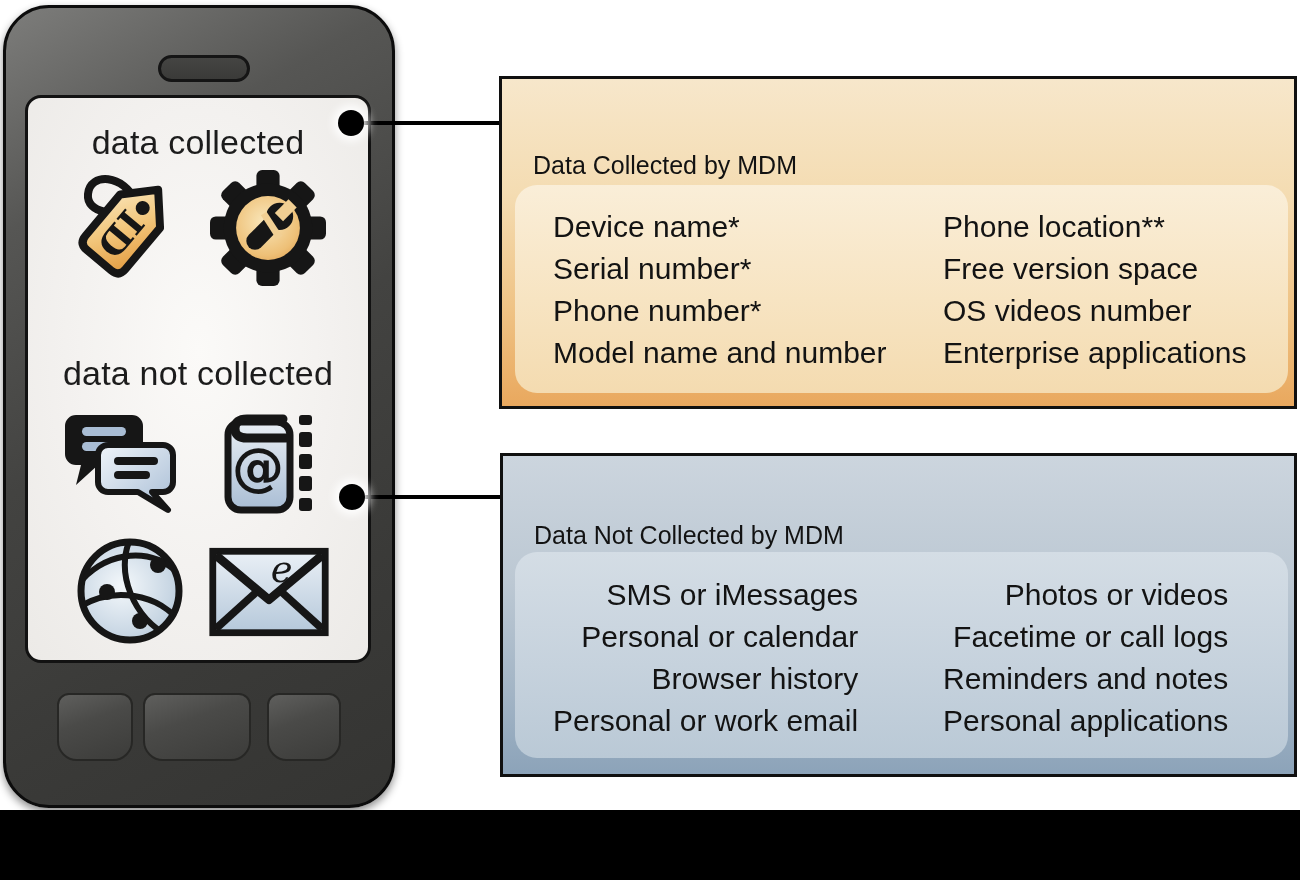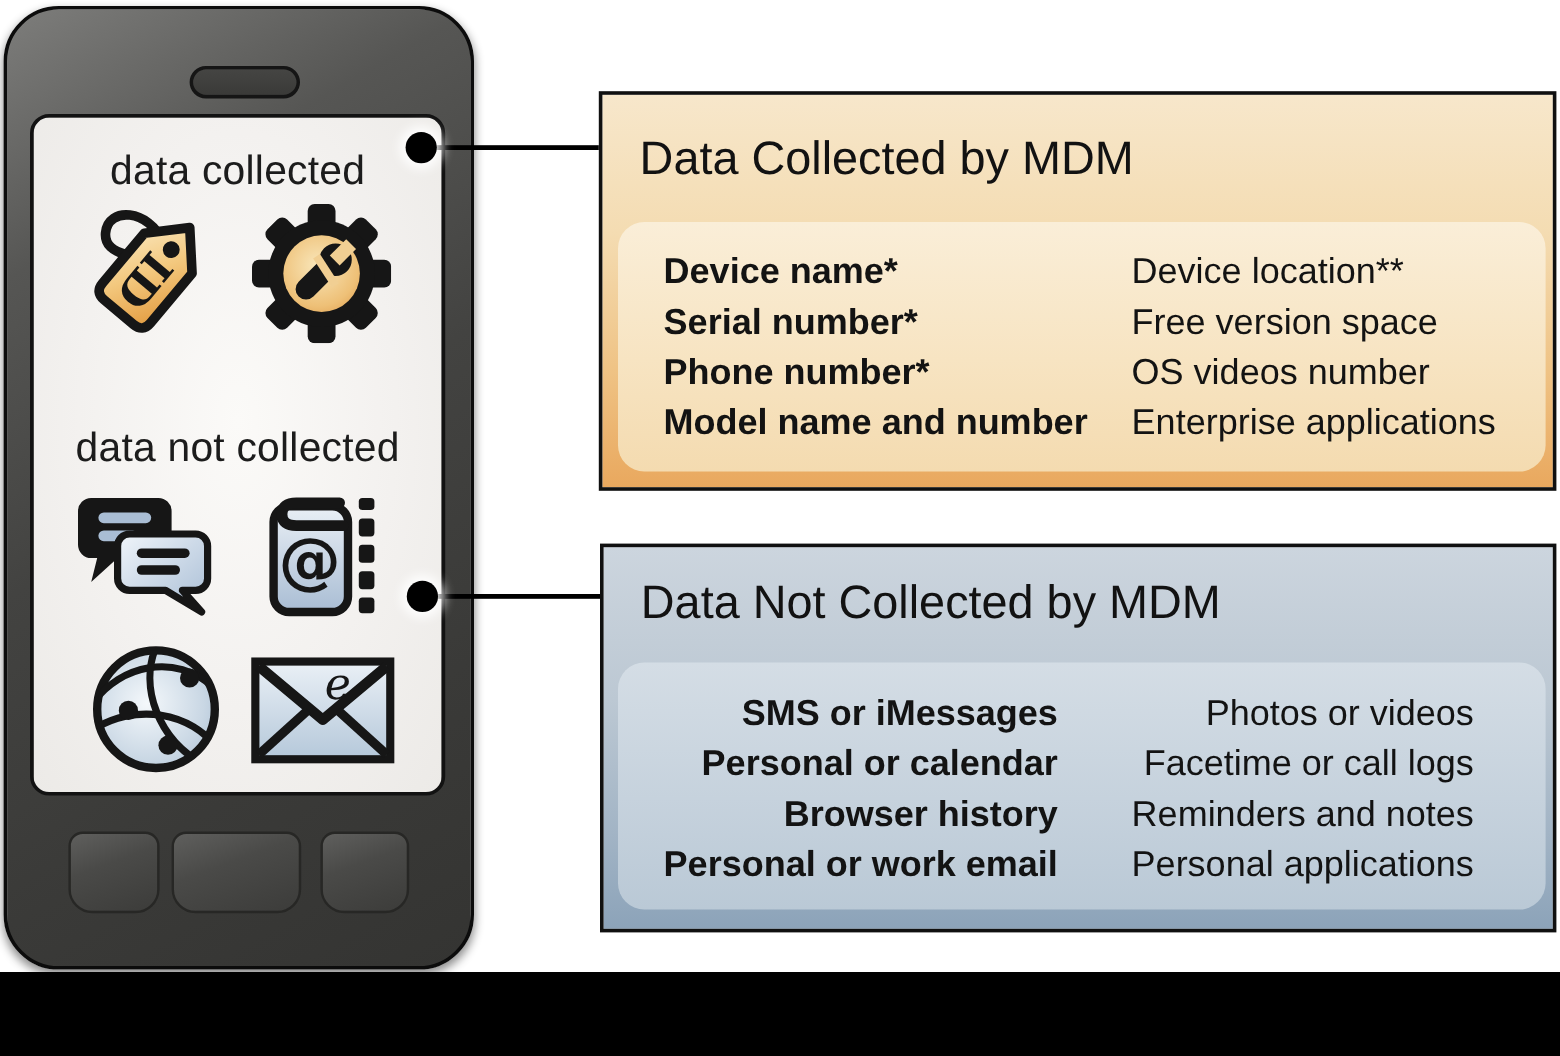--- a/index.html
+++ b/index.html
@@ -43,35 +43,35 @@
   
   .callout{position:absolute;border:3px solid #101010;box-sizing:border-box;}
   .callout.orange{
     left:499px;top:76px;width:798px;height:333px;
     background:linear-gradient(180deg,#f7e7cb 0%,#f4dcb2 35%,#efc385 70%,#e9a85e 100%);
   }
   .callout.blue{
     left:500px;top:453px;width:797px;height:324px;
     background:linear-gradient(180deg,#ccd5de 0%,#bcc8d3 40%,#a2b4c5 75%,#8ca3b9 100%);
   }
-  .callout-title{position:absolute;font-size:39px;color:#121212;white-space:nowrap;}
+  .callout-title{position:absolute;font-size:25px;color:#121212;white-space:nowrap;margin-top:40px;}
   .inner-panel{
     position:absolute;border-radius:22px;
   }
   .inner-panel.orange{
     left:13px;top:106px;width:773px;height:208px;
     background:linear-gradient(180deg,#faeed8 0%,#f7e4c2 55%,#f4dbb0 100%);
   }
   .inner-panel.blue{
     left:12px;top:96px;width:773px;height:206px;
     background:linear-gradient(180deg,#d4dde5 0%,#c6d2dd 55%,#bac9d6 100%);
     text-align:right;
   }
   .col{position:absolute;top:21px;font-size:30px;line-height:42px;color:#131313;white-space:nowrap;}
-  .col.left{left:38px;font-weight:bold;}
+  .col.left{left:38px;}
   .col.right{left:428px;}
   
   .bottom-bar{position:absolute;left:0;top:810px;width:1300px;height:70px;background:#000;}
 </style>
 </head>
 <body>
 
 <div id="canvas">
 
   <div class="phone-body">
@@ -226,21 +226,21 @@
   <div class="callout orange">
     <div class="callout-title" style="left:31px;top:32px;">Data Collected by MDM</div>
     <div class="inner-panel orange">
       <div class="col left">
         <div>Device name*</div>
         <div>Serial number*</div>
         <div>Phone number*</div>
         <div>Model name and number</div>
       </div>
       <div class="col right">
-        <div>Device location**</div>
+        <div>Phone location**</div>
         <div>Free version space</div>
         <div>OS videos number</div>
         <div>Enterprise applications</div>
       </div>
     </div>
   </div>
 
   <div class="callout blue">
     <div class="callout-title" style="left:31px;top:25px;">Data Not Collected by MDM</div>
     <div class="inner-panel blue">

